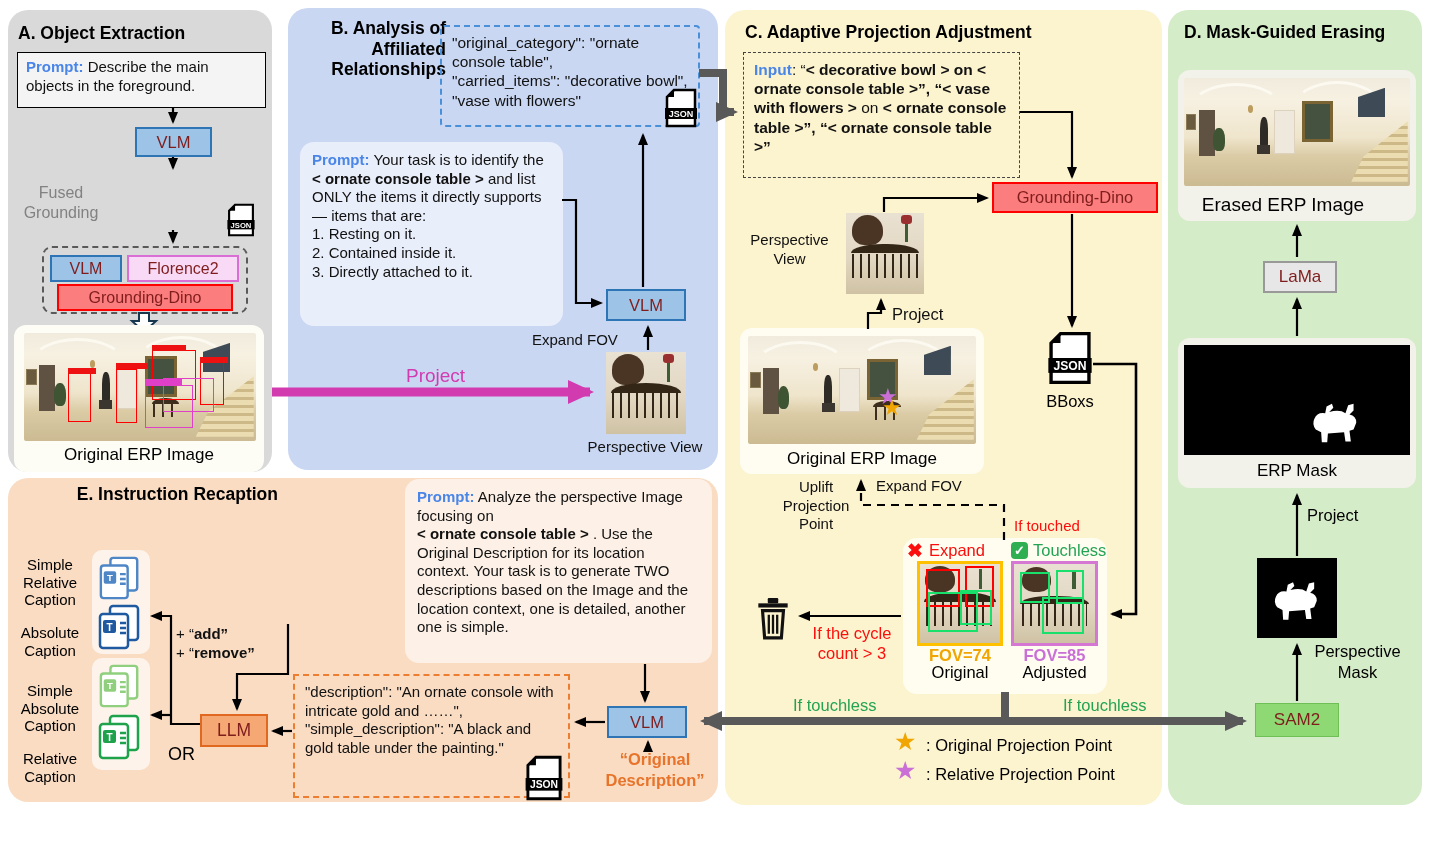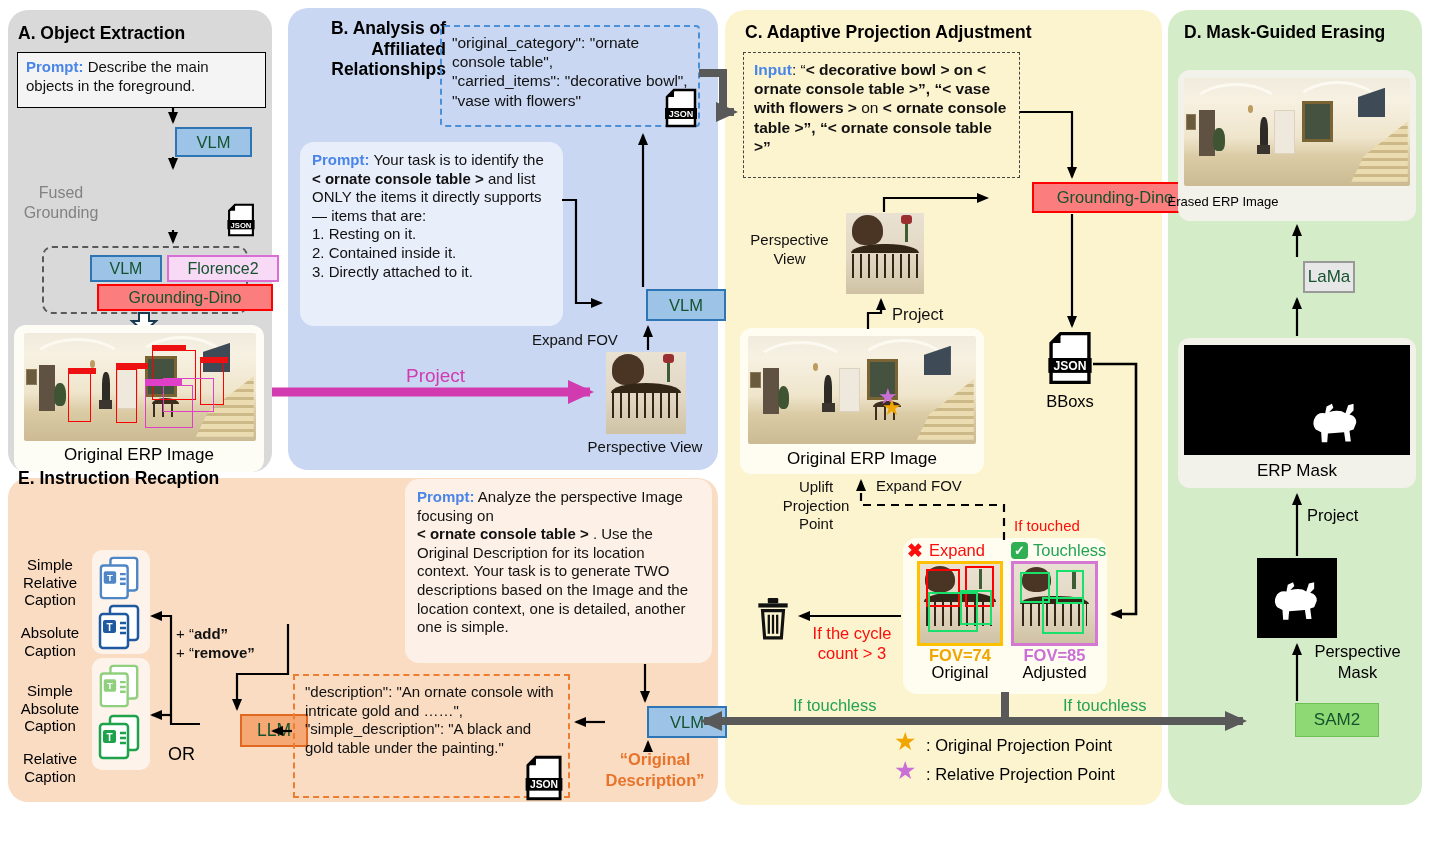--- a/index.html
+++ b/index.html
@@ -3,21 +3,21 @@
 <meta charset="utf-8">
 <style>
   html,body{margin:0;padding:0;background:#fff;}
   *{box-sizing:border-box;font-family:"Liberation Sans",sans-serif;}
   #root{position:relative;width:1430px;height:843px;background:#fff;overflow:hidden;}
   .abs{position:absolute;}
   .panel{position:absolute;border-radius:20px;}
   .ptitle{font-weight:bold;font-size:17.5px;color:#000;line-height:1.18;}
   .t{font-size:15px;line-height:1.24;color:#111;}
   .small{font-size:15px;}
-  .box{display:flex;align-items:center;justify-content:center;border:2px solid;font-size:16.5px;color:#14532d;margin-left:40px;}
+  .box{display:flex;align-items:center;justify-content:center;border:2px solid;font-size:16.5px;color:#7f1d1d;}
   .vlm{background:#9dc3e6;border-color:#2e75b6;}
   .florence{background:#f8d9f6;border-color:#d96ed4;}
   .gdino{background:#fb7d7d;border-color:#ff0000;}
   .lama{background:#e8e7e7;border-color:#999;}
   .sam2{background:#8ed973;border-color:#6fbf57;}
   .llm{background:#f5a873;border-color:#e06820;}
   .blue{color:#4a86e8;font-weight:bold;}
   .red{color:#fb0e0c;}
   .green{color:#23a455;}
   .mag{color:#d23bb0;}
@@ -287,23 +287,23 @@
     <span class="p-pic" style="left:1%;top:33%;width:4.5%;height:15%;"></span>
     <span class="p-plant" style="left:13%;top:46%;width:5%;height:22%;"></span>
     <span class="p-room" style="left:40%;top:30%;width:9%;height:40%;"></span>
     <span class="p-statue" style="left:33.5%;top:36%;width:3.5%;height:28%;"></span>
     <span class="p-base" style="left:32.5%;top:62%;width:5.5%;height:8%;"></span>
     <span class="p-sconce" style="left:28.5%;top:25%;width:2.2%;height:7%;"></span>
     <span class="p-paint" style="left:52%;top:21%;width:14%;height:38%;"></span>
     <span class="p-win" style="left:77%;top:9%;width:12%;height:27%;"></span>
     <span class="p-stairs" style="left:74%;top:40%;width:25%;height:56%;"></span>
   </div>
-  <div class="abs center" style="left:1118px;top:194px;width:210px;font-size:13px;">Erased ERP Image</div>
-
-  <div class="abs box lama" style="left:1263px;top:261px;width:52px;height:32px;font-size:17px;">LaMa</div>
+  <div class="abs center" style="left:1178px;top:194px;width:210px;font-size:19px;">Erased ERP Image</div>
+
+  <div class="abs box lama" style="left:1263px;top:261px;width:74px;height:32px;font-size:17px;">LaMa</div>
 
   <div class="card" style="left:1178px;top:338px;width:238px;height:150px;background:#f3f2ea;"></div>
   <div class="mask" style="left:1184px;top:345px;width:226px;height:110px;">
     <svg width="72" height="54" viewBox="0 0 100 80" style="position:absolute;left:116px;top:48px;">
       <path d="M18 38 Q22 28 34 30 L36 20 L44 16 L46 22 L40 28 Q56 24 64 30 L68 18 L76 16 L76 26 L70 32 Q80 34 80 44 L76 54 L70 56 L72 72 L64 72 L62 58 L38 60 L37 73 L29 73 L28 58 L20 54 Q14 46 18 38 Z" fill="#fff"></path>
     </svg>
   </div>
   <div class="abs center" style="left:1178px;top:461px;width:238px;font-size:17px;">ERP Mask</div>
 
   <div class="abs" style="left:1307px;top:506px;font-size:16.5px;">Project</div>
@@ -313,21 +313,21 @@
       <path d="M18 38 Q22 28 34 30 L36 20 L44 16 L46 22 L40 28 Q56 24 64 30 L68 18 L76 16 L76 26 L70 32 Q80 34 80 44 L76 54 L70 56 L72 72 L64 72 L62 58 L38 60 L37 73 L29 73 L28 58 L20 54 Q14 46 18 38 Z" fill="#fff"></path>
     </svg>
   </div>
   <div class="abs center" style="left:1300px;top:641px;width:115px;font-size:16.5px;line-height:1.25;">
     <div>Perspective</div>
     <div>Mask</div>
   </div>
 
   <div class="abs box sam2" style="left:1255px;top:703px;width:84px;height:34px;font-size:17px;border-width:1px;">SAM2</div>
 
-  <div class="abs ptitle" style="left:18px;top:468px;width:260px;">E. Instruction Recaption</div>
+  <div class="abs ptitle" style="left:18px;top:484px;width:260px;text-align:right;">E. Instruction Recaption</div>
 
 
   <div class="card" style="left:92px;top:550px;width:58px;height:104px;background:#fdf3ea;border-radius:10px;"></div>
   <div class="card" style="left:92px;top:658px;width:58px;height:112px;background:#fdf3ea;border-radius:10px;"></div>
 
   <svg class="abs" style="left:97px;top:556px;" width="46" height="44" viewBox="0 0 44 46">
     <rect x="12" y="2" width="28" height="34" rx="3" fill="#fff" stroke="#4e86c6" stroke-width="2.5"></rect>
     <rect x="2" y="10" width="28" height="34" rx="3" fill="#fff" stroke="#4e86c6" stroke-width="2.5"></rect>
     <rect x="5" y="16" width="13" height="13" rx="2" fill="#4e86c6"></rect>
     <text x="11.5" y="26.5" font-size="10" font-weight="bold" fill="#fff" text-anchor="middle">T</text>

